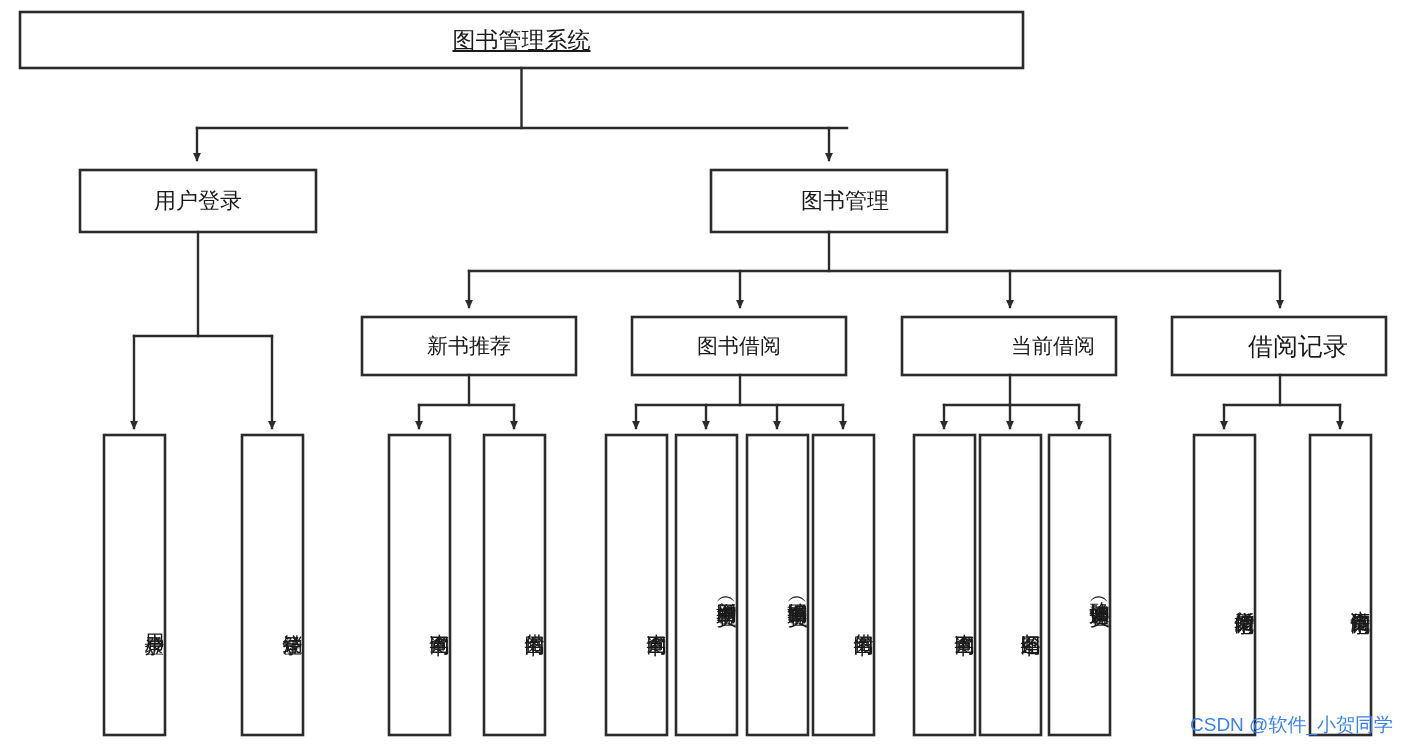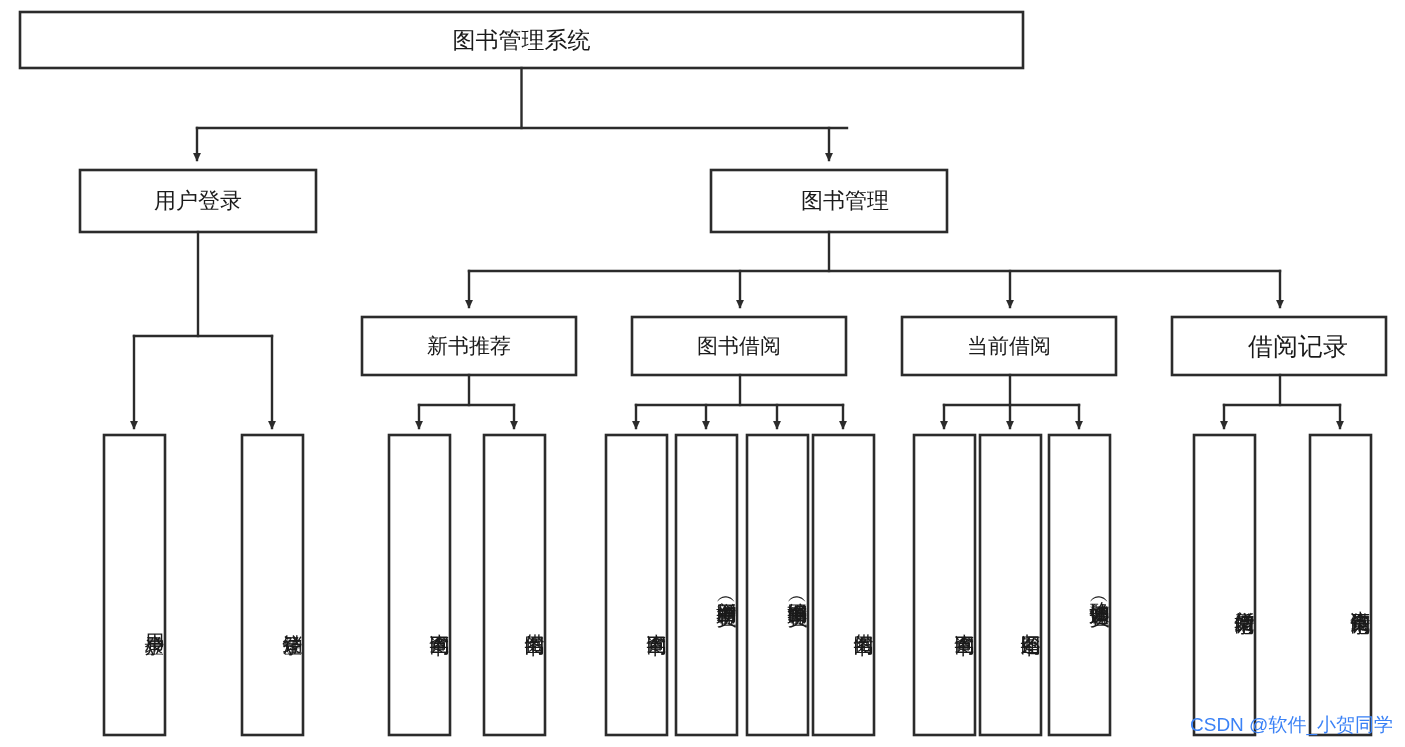--- a/index.html
+++ b/index.html
@@ -146,28 +146,28 @@
     <rect class="node-box" x="813" y="435" width="61" height="300"></rect>
 
     <rect class="node-box" x="914" y="435" width="61" height="300"></rect>
     <rect class="node-box" x="980" y="435" width="61" height="300"></rect>
     <rect class="node-box" x="1049" y="435" width="61" height="300"></rect>
 
     <rect class="node-box" x="1194" y="435" width="61" height="300"></rect>
     <rect class="node-box" x="1310" y="435" width="61" height="300"></rect>
   </svg>
 
-  <div class="hlabel" style="left:20px; top:12px; width:1003px; height:56px; font-size:23px;">图书管理系统</div>
+  <div class="hlabel" style="left:20px; top:12px; width:1003px; height:56px; font-size:23px;text-decoration:underline;">图书管理系统</div>
 
   <div class="hlabel" style="left:80px; top:170px; width:236px; height:62px; font-size:22px;">用户登录</div>
   <div class="hlabel" style="left:711px; top:170px; width:236px; height:62px; font-size:22px;margin-left:16px;">图书管理</div>
 
   <div class="hlabel" style="left:632px; top:317px; width:214px; height:58px; font-size:21px;">图书借阅</div>
   <div class="hlabel" style="left:362px; top:317px; width:214px; height:58px; font-size:21px;">新书推荐</div>
-  <div class="hlabel" style="left:902px; top:317px; width:214px; height:58px; font-size:21px;">当前借阅</div>
+  <div class="hlabel" style="left:902px; top:317px; width:214px; height:58px; font-size:21px;padding-left:44px;">当前借阅</div>
   <div class="hlabel" style="left:1172px; top:317px; width:252px; height:58px; font-size:25px;">借阅记录</div>
 
   <div class="vlabel" style="left:104px; top:500px; width:61px; height:240px;">用户登录</div>
   <div class="vlabel" style="left:242px; top:500px; width:61px; height:240px;">注销登录</div>
 
   <div class="vlabel" style="left:389px; top:500px; width:61px; height:240px;">查询图书</div>
   <div class="vlabel" style="left:484px; top:500px; width:61px; height:240px;">借阅图书</div>
 
   <div class="vlabel" style="left:606px; top:500px; width:61px; height:240px;">查询图书</div>
   <div class="vlabel" style="left:676px; top:443px; width:61px; height:295px;">新增图书（管理员）</div>

